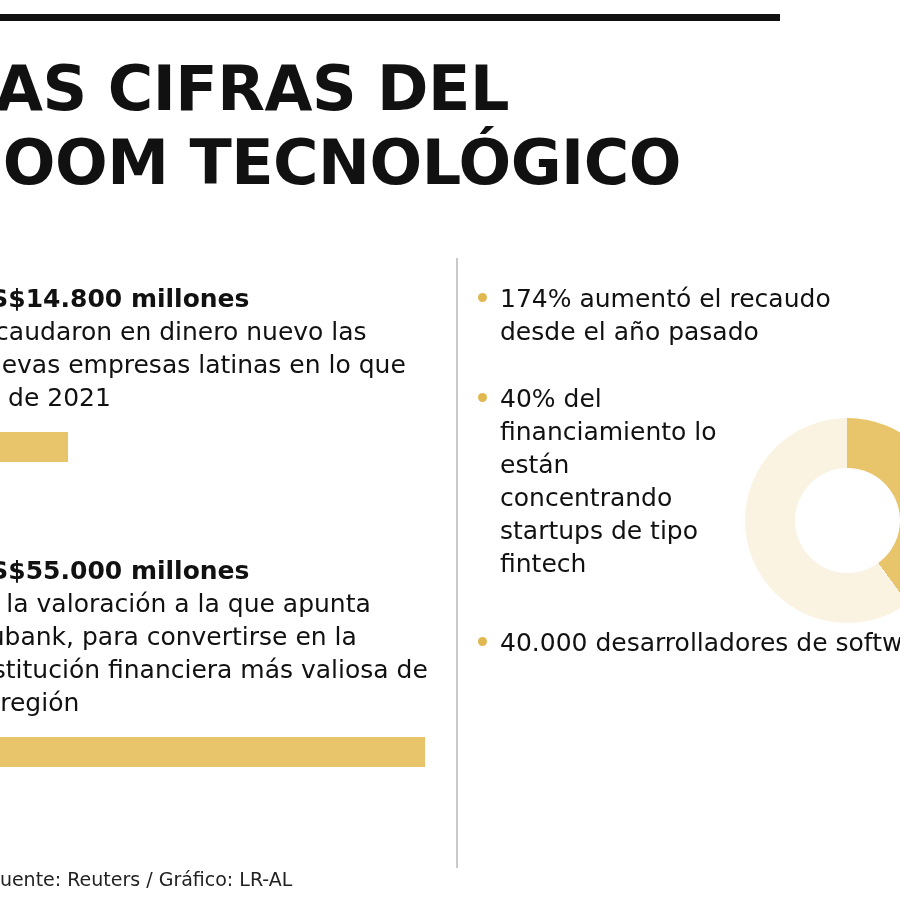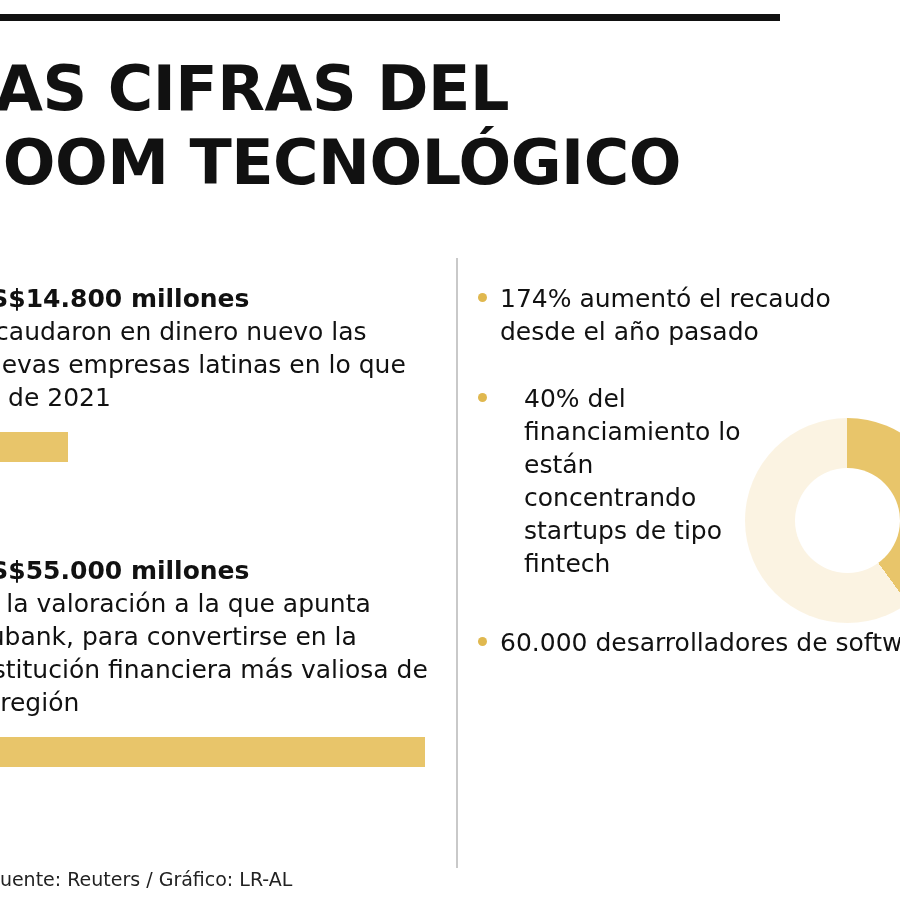--- a/index.html
+++ b/index.html
@@ -106,21 +106,21 @@
     border-radius: 50%;
     background: #e0b84f;
   }
   .r-text {
     font-family: "DejaVu Sans", sans-serif;
     font-size: 25px;
     line-height: 33px;
     color: #111111;
   }
   .r-text b { font-weight: normal; }
-  #bullet-2 .r-text { max-width: 245px; margin-left: 24px; }
+  #bullet-2 .r-text { max-width: 245px; }
   #bullet-3 .r-text { max-width: 430px; white-space: nowrap; }
   #bullet-3 { margin-top: 46px; }
 
   
   #donut {
     position: absolute;
     left: 745px;
     top: 418px;
     width: 205px;
     height: 205px;
@@ -188,21 +188,21 @@
   <div class="bullet-item" id="bullet-2">
     <span class="bullet-dot"></span>
     <div class="r-text">
       <b>40%</b><span> del financiamiento lo están concentrando startups de tipo fintech</span>
     </div>
   </div>
 
   <div class="bullet-item" id="bullet-3">
     <span class="bullet-dot"></span>
     <div class="r-text">
-      <b>60.000 desarrolladores</b><span> de software se capacitan anualmente en América Latina, por debajo de los 100.000 que se proyecta se necesitan</span>
+      <b>40.000 desarrolladores</b><span> de software se capacitan anualmente en América Latina, por debajo de los 100.000 que se proyecta se necesitan</span>
     </div>
   </div>
 
 </div>
 
 <div id="donut" style="background: conic-gradient(rgb(232, 197, 106) 0deg, rgb(232, 197, 106) 144deg, rgb(251, 243, 226) 144deg, rgb(251, 243, 226) 360deg);">
   <div id="donut-hole"></div>
 </div>
 
 <div id="footer">Fuente: Reuters / Gráfico: LR-AL</div>

